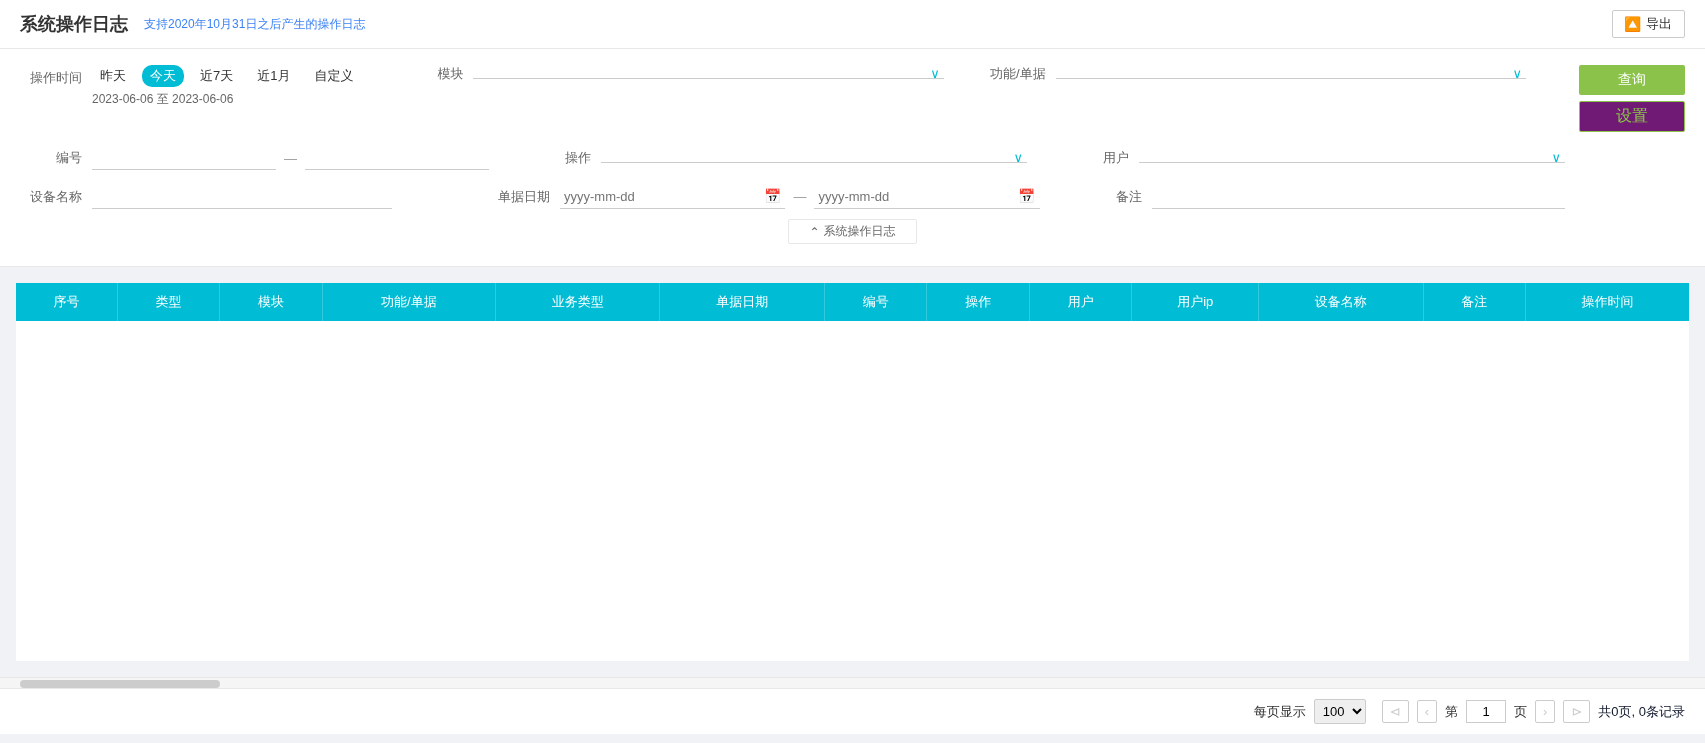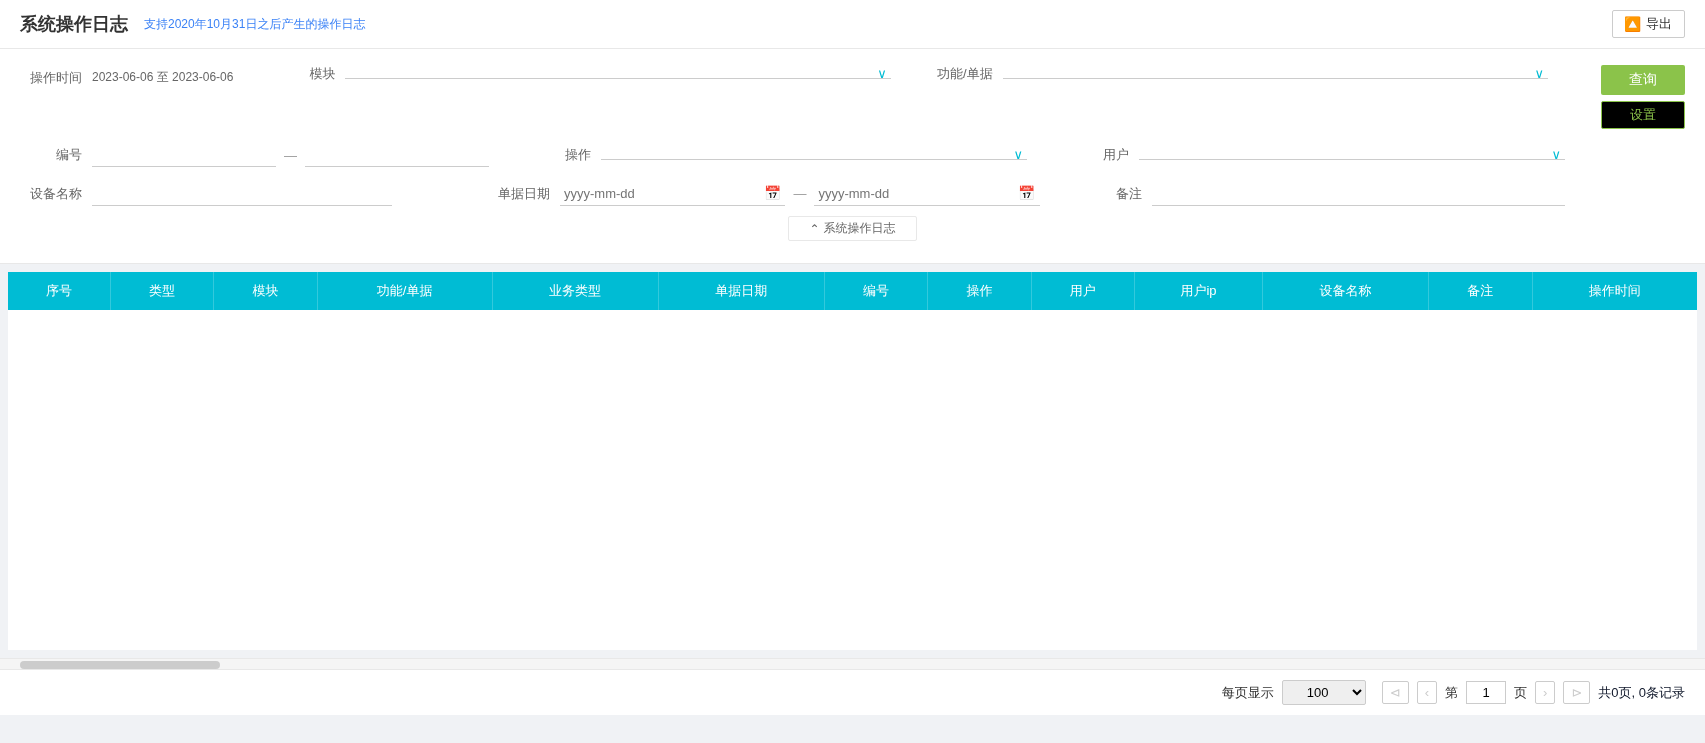--- a/index.html
+++ b/index.html
@@ -172,32 +172,32 @@
     .query-btn {
       background: #8bc34a;
       color: #fff;
       border: none;
       padding: 6px 24px;
       cursor: pointer;
       font-size: 14px;
       border-radius: 2px;
     }
     .settings-btn {
-      background: #000000;
+      background: #701a75;
       color: #8bc34a;
       border: 1px solid #8bc34a;
-      padding: 4px 28px;
-      cursor: pointer;
-      font-size: 13px;
+      padding: 4px 36px;
+      cursor: pointer;
+      font-size: 16px;
       border-radius: 2px;
     }
 
     
     .table-container {
-      margin: 8px;
+      margin: 16px;
       overflow-x: auto;
       background: #fff;
     }
     table {
       width: 100%;
       border-collapse: collapse;
       min-width: 1400px;
     }
     thead tr {
       background: #00bcd4;
@@ -246,21 +246,21 @@
       align-items: center;
       justify-content: flex-end;
       padding: 10px 20px;
       background: #fff;
       gap: 8px;
       font-size: 13px;
       color: #333;
     }
     .page-size-select {
       border: 1px solid #ccc;
-      padding: 3px 20px;
+      padding: 3px 4px;
       font-size: 13px;
       border-radius: 2px;
       cursor: pointer;
     }
     .page-nav-btn {
       border: 1px solid #ccc;
       background: #fff;
       padding: 3px 7px;
       cursor: pointer;
       font-size: 13px;
@@ -294,20 +294,27 @@
   </button>
 </div>
 
 <div class="filter-panel">
 
   <div style="display:flex; align-items:flex-start; margin-bottom:14px;">
 
     <div style="display:flex; align-items:flex-start; flex-shrink:0; margin-right:40px;">
       <span class="filter-label" style="margin-top:4px;">操作时间</span>
       <div class="date-filter-area">
+        <div class="date-buttons">
+          <button class="date-btn">昨天</button>
+          <button class="date-btn active">今天</button>
+          <button class="date-btn">近7天</button>
+          <button class="date-btn">近1月</button>
+          <button class="date-btn">自定义</button>
+        </div>
         <div class="date-range-text">2023-06-06 至 2023-06-06</div>
       </div>
     </div>
 
     <div style="display:flex; align-items:center; flex:1; margin-right:40px;">
       <span class="filter-label">模块</span>
       <div class="select-wrapper" style="flex:1;">
         <span class="select-text"></span>
         <span class="chevron">∨</span>
       </div>

